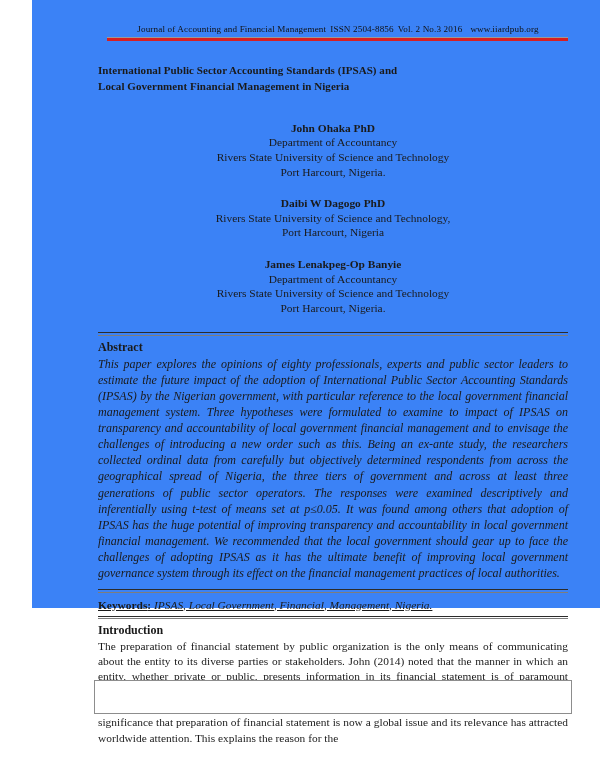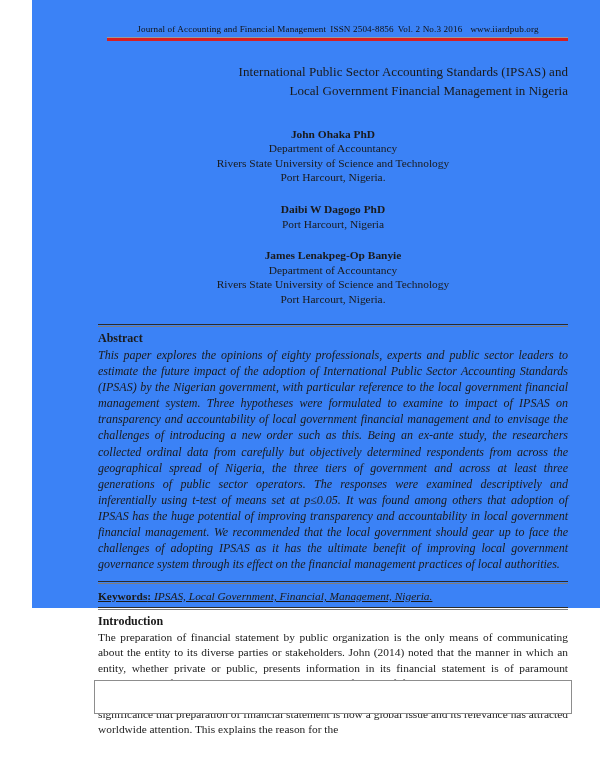--- a/index.html
+++ b/index.html
@@ -53,23 +53,23 @@
     border-top: 1.1px solid #9a9a9a;
     border-bottom: 3px solid #d81f20;
     height: 0;
     line-height: 0;
     font-size: 0;
   }
 
   
   .title {
     margin-top: 22px;
-    text-align: right;
-    font-size: 13px;
-    font-weight: normal;
+    text-align: left;
+    font-size: 11px;
+    font-weight: bold;
     line-height: 1.45;
     letter-spacing: 0.05px;
   }
 
   
   .authors {
     margin-top: 26px;
   }
   .author-block {
     text-align: center;
@@ -188,20 +188,21 @@
 
       <div class="author-block">
         <span class="nm">John Ohaka PhD</span>
         <span class="ln">Department of Accountancy</span>
         <span class="ln">Rivers State University of Science and Technology</span>
         <span class="ln">Port Harcourt, Nigeria.</span>
       </div>
 
       <div class="author-block">
         <span class="nm">Daibi W Dagogo PhD</span>
+        <span class="ln">Rivers State University of Science and Technology,</span>
         <span class="ln">Port Harcourt, Nigeria</span>
       </div>
 
       <div class="author-block">
         <span class="nm">James Lenakpeg-Op Banyie</span>
         <span class="ln">Department of Accountancy</span>
         <span class="ln">Rivers State University of Science and Technology</span>
         <span class="ln">Port Harcourt, Nigeria.</span>
       </div>
 

